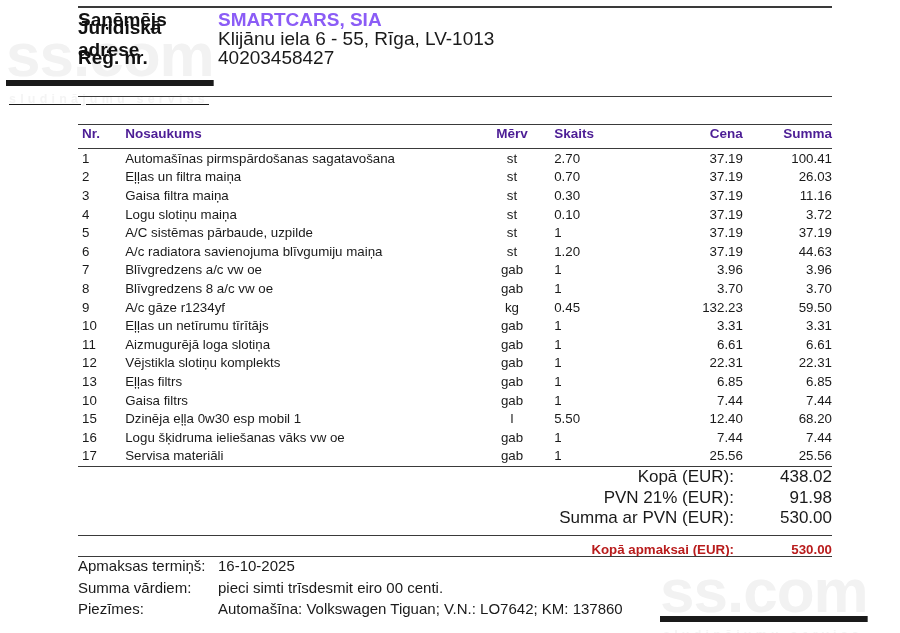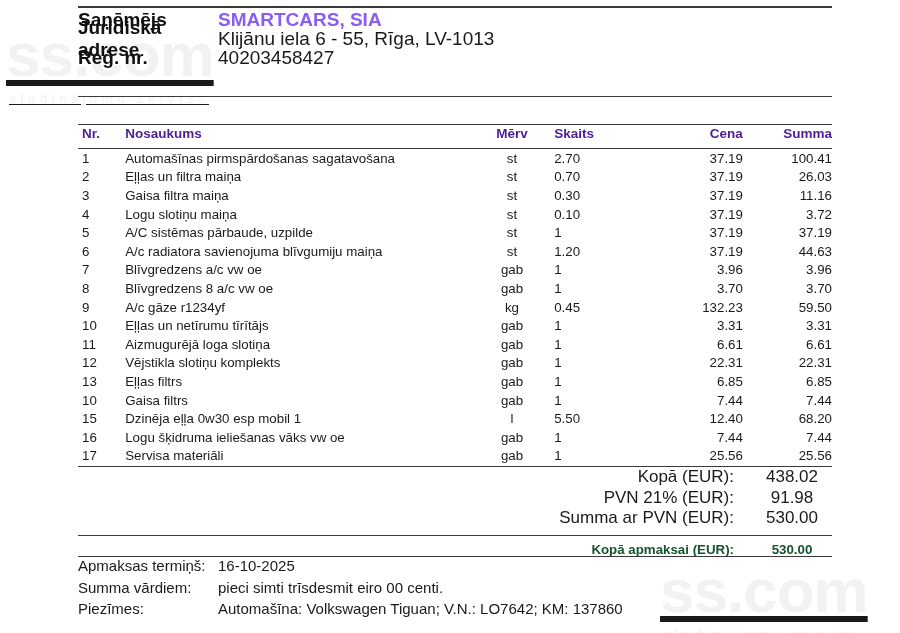--- a/index.html
+++ b/index.html
@@ -131,29 +131,29 @@
     height: 20.5px;
     align-items: center;
   }
   .tot-label {
     text-align: right;
     padding-right: 18px;
     color: #1a1a1a;
   }
   .tot-value {
     width: 80px;
-    text-align: center;
+    text-align: right;
     color: #1a1a1a;
   }
   .tot-row.grand {
     font-weight: bold;
     height: 22px;
   }
   .tot-row.grand .tot-label,
-  .tot-row.grand .tot-value { color: #14532d; }
+  .tot-row.grand .tot-value { color: #b91c1c; }
 
   
   #footer-block {
     position: absolute;
     left: 78px;
     top: 557px;
     width: 780px;
     font-size: 15px;
   }
   .ft-row {

